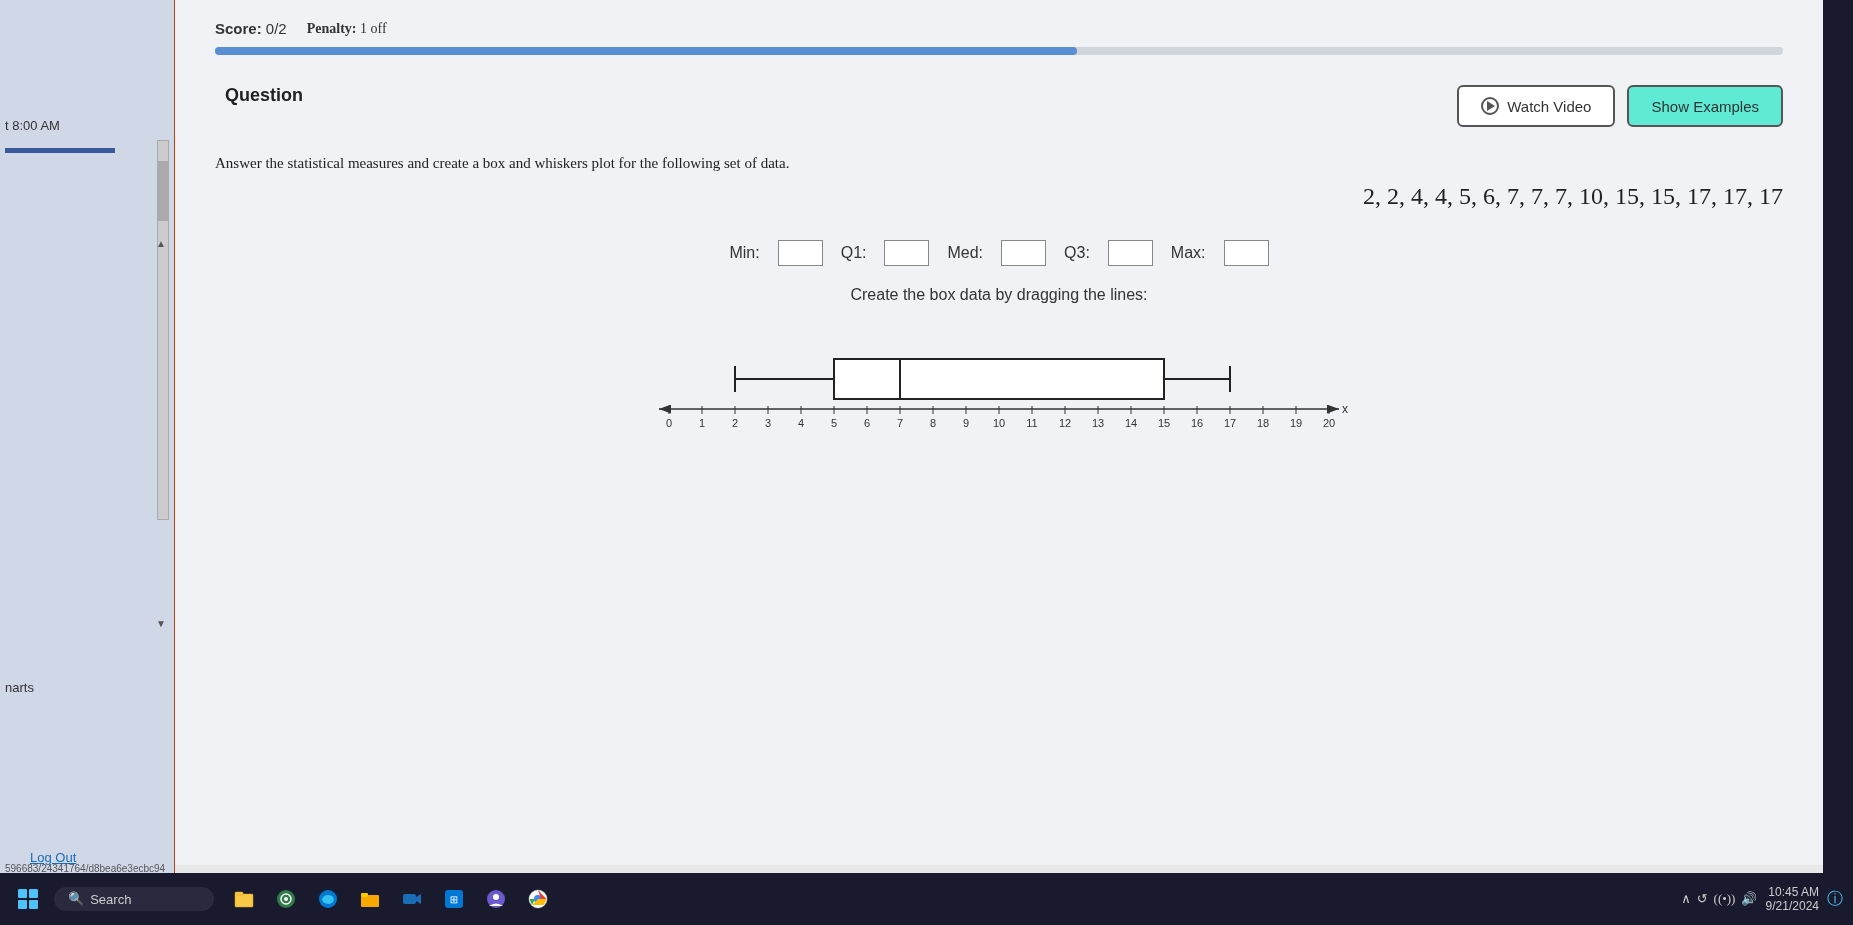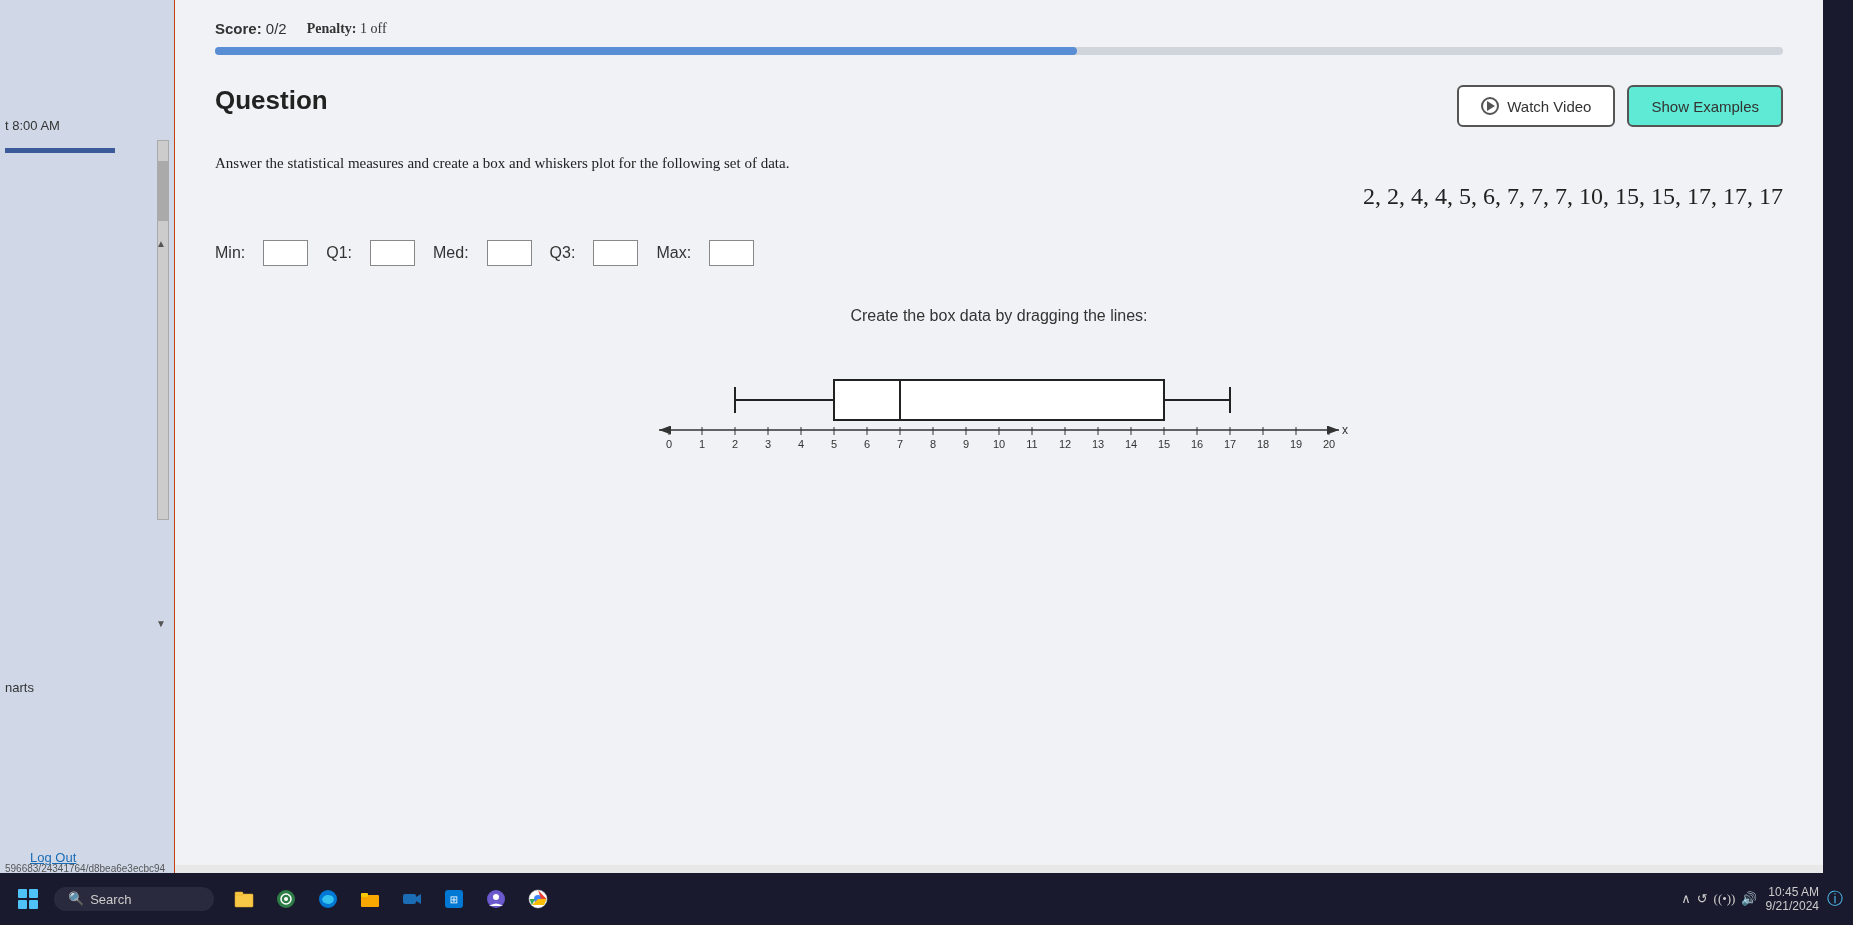--- a/index.html
+++ b/index.html
@@ -169,24 +169,25 @@
     }
 
     .question-header {
       display: flex;
       justify-content: space-between;
       align-items: flex-start;
       margin-bottom: 25px;
     }
 
     .question-label {
-      font-size: 26px;
+      font-size: 18px;
       font-weight: bold;
       color: #222;
       font-family: Arial, sans-serif;
+      margin-left: 10px;
     }
 
     .button-group {
       display: flex;
       gap: 12px;
     }
 
     .watch-video-btn {
       display: flex;
       align-items: center;
@@ -243,23 +244,23 @@
       font-size: 24px;
       color: #222;
       margin-bottom: 30px;
       font-family: Georgia, serif;
     }
 
     
     .stats-row {
       display: flex;
       align-items: center;
-      justify-content: flex-start;
+      justify-content: center;
       gap: 18px;
-      margin-bottom: 41px;
+      margin-bottom: 20px;
       font-size: 16px;
       color: #333;
       font-family: Arial, sans-serif;
     }
 
     .stat-label {
       font-weight: normal;
     }
 
     .stat-input {

